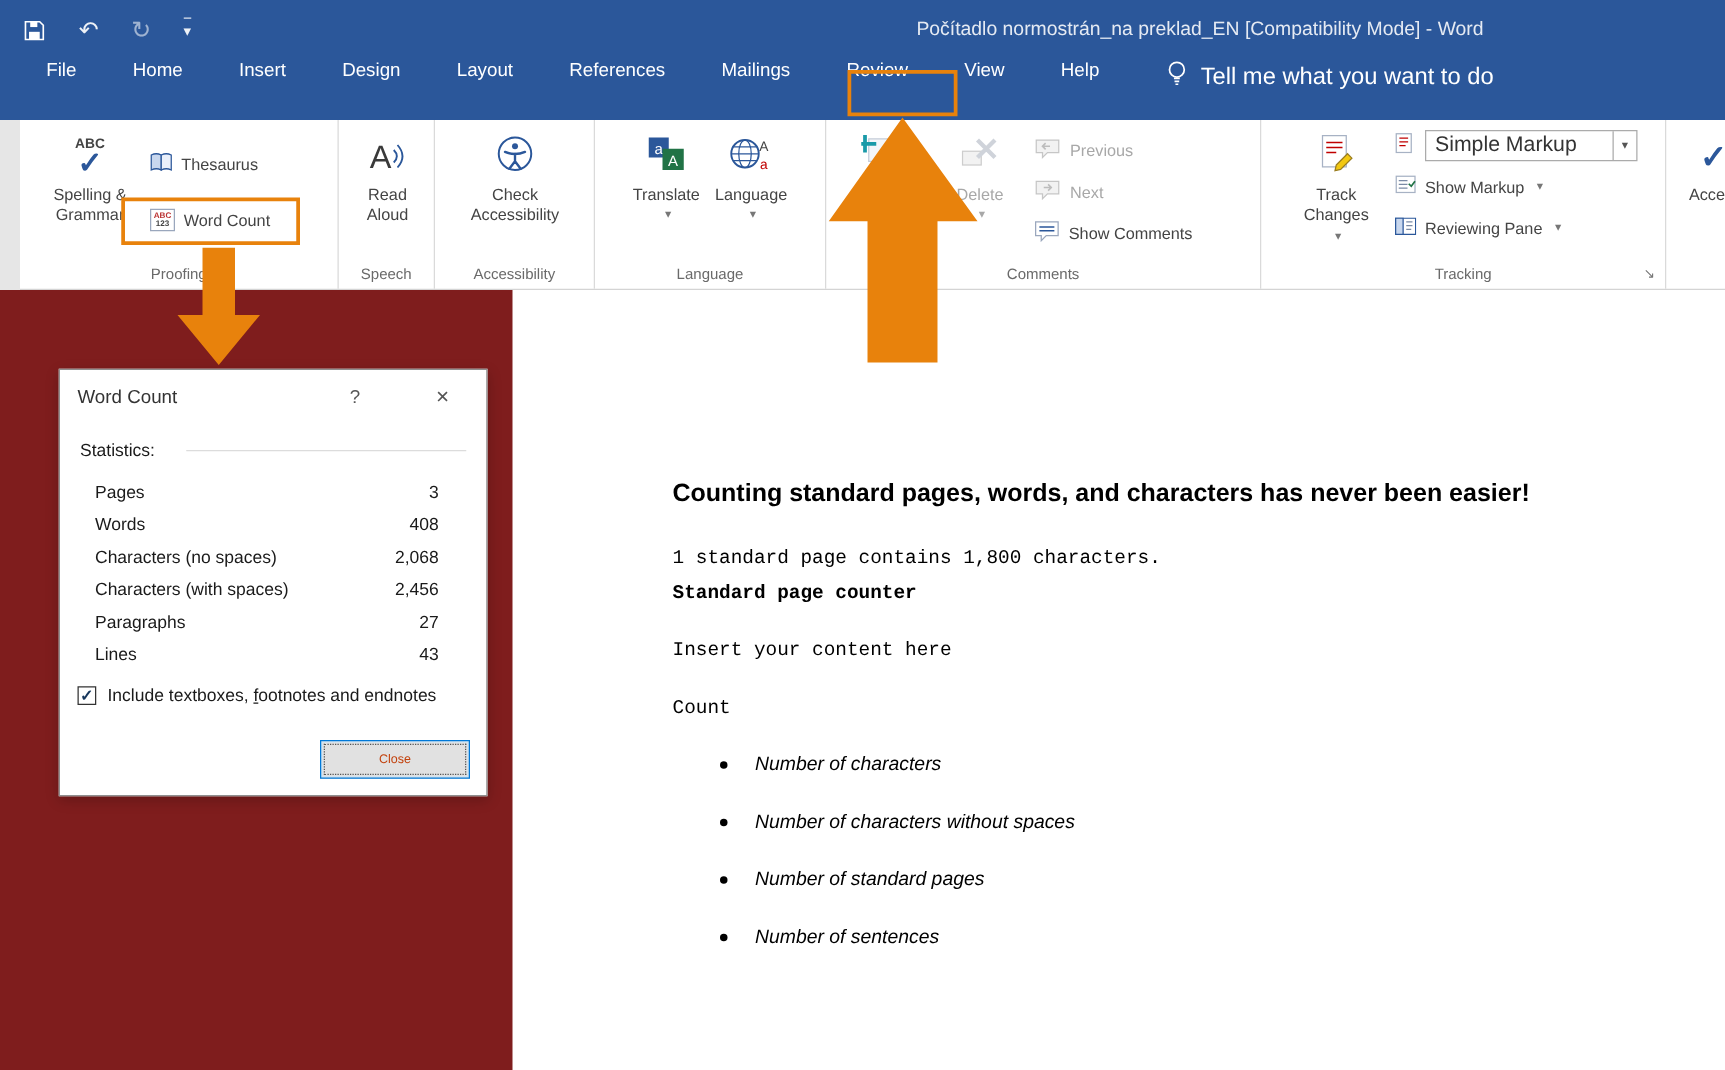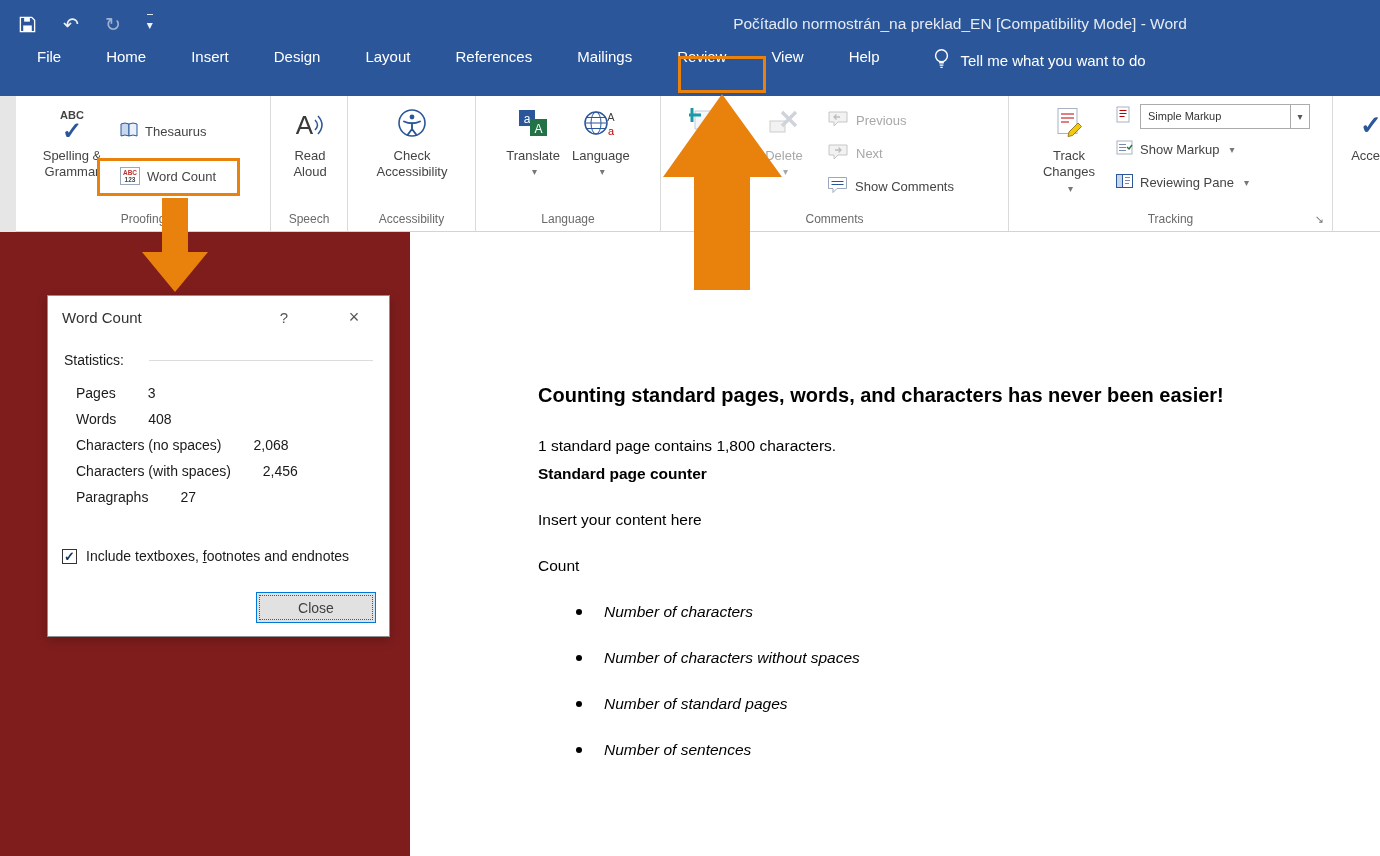--- a/index.html
+++ b/index.html
@@ -13,21 +13,21 @@
   .qat { position:absolute; left:18px; top:0; height:48px; display:flex; align-items:center; gap:26px; }
   .qat-btn { color:rgba(255,255,255,.92); font-size:19px; line-height:19px; cursor:default; display:flex; align-items:center; }
   .qat-btn.dim { color:rgba(255,255,255,.55); }
   .qat-custom { font-size:12px; border-top:1px solid rgba(255,255,255,.85); padding-top:1px; }
   .window-title { position:absolute; left:960px; top:0; transform:translateX(-50%); height:48px;
     display:flex; align-items:center; white-space:nowrap; color:rgba(255,255,255,.88); font-size:15.5px; }
   
   .menu-bar { position:absolute; left:0; top:48px; width:1380px; height:48px; background:#2B579A;
     display:flex; align-items:flex-start; padding-left:20px; }
   .menu-tab { color:#fff; font-size:15px; display:flex; align-items:center; padding:0 17px; margin-right:11px; white-space:nowrap; }
-  .tellme { display:flex; align-items:center; gap:12px; color:#fff; font-size:15px; margin-left:26px; white-space:nowrap; }
+  .tellme { display:flex; align-items:center; gap:12px; color:#fff; font-size:19px; margin-left:26px; white-space:nowrap; }
   
   .ribbon { position:absolute; left:16px; top:96px; width:1380px; height:136px; background:#fff; border-bottom:1px solid #d4d4d4; }
   .grp { position:absolute; top:0; height:135px; border-right:1px solid #dadada; }
   .grp-label { position:absolute; bottom:5px; left:0; width:100%; text-align:center; font-size:12px; color:#6a6a6a; white-space:nowrap; }
   .grp-proofing { left:0; width:255px; }
   .grp-speech { left:255px; width:77px; }
   .grp-access { left:332px; width:128px; }
   .grp-language { left:460px; width:185px; }
   .grp-comments { left:645px; width:348px; }
   .grp-tracking { left:993px; width:324px; }
@@ -56,56 +56,56 @@
   
   .newcomment-btn { left:14px; width:58px; }
   .delete-btn { left:92px; width:62px; }
   .comments-col { position:absolute; left:160px; top:10px; display:flex; flex-direction:column; gap:5px; }
   .comments-col .btn-small { height:28px; padding:0 6px; }
   
   .track-btn { left:30px; width:60px; }
   .tracking-col { position:absolute; left:105px; top:6px; display:flex; flex-direction:column; gap:5px; }
   .tracking-col .btn-small { height:28px; padding:0 2px; }
   .combo { display:flex; align-items:center; width:170px; height:25px; border:1px solid #ababab; background:#fff; }
-  .combo-text { flex:1; font-size:11px; color:#333; padding-left:7px; white-space:nowrap; }
+  .combo-text { flex:1; font-size:17px; color:#333; padding-left:7px; white-space:nowrap; }
   .combo-arrow { width:19px; height:100%; border-left:1px solid #ababab; display:flex; align-items:center; justify-content:center; font-size:10px; color:#555; }
   .launcher { position:absolute; right:8px; bottom:6px; font-size:11px; color:#777; line-height:11px; }
   
   .accept-btn { left:10px; width:56px; }
   .accept-check { color:#2b579a; font-size:26px; font-weight:bold; line-height:30px; }
   
   .doc-area { position:absolute; left:0; top:232px; width:1214px; height:624px; background:#7f1d1d; }
   .page { position:absolute; left:410px; top:0; width:975px; height:624px; background:#fff;
     padding:150px 32px 0 128px; color:#000; font-size:15.5px; }
   .page h1 { font-size:20px; line-height:26px; font-weight:bold; margin:0 0 24px; }
-  .page p { line-height:28px; margin:0 0 18px; }
+  .page p { line-height:28px; margin:0 0 18px;font-family:Liberation Mono, monospace; }
   .page p.tight { margin-bottom:0; }
   .page .subhead { font-weight:bold; }
   .bullet-row { display:flex; align-items:baseline; margin:0 0 18px; line-height:28px; }
   .bullet-dot { width:6px; height:6px; border-radius:50%; background:#000; margin:0 22px 0 38px; align-self:center; flex:0 0 6px; }
   .bullet-text { font-style:italic; }
   
   .dialog { position:absolute; left:47px; top:295px; width:343px; height:342px; background:#fff;
     border:1px solid #8f8f8f; box-shadow:0 3px 10px rgba(0,0,0,.22); color:#1a1a1a; font-size:14px; }
   .dlg-titlebar { position:relative; height:44px; }
   .dlg-title { position:absolute; left:14px; top:13px; font-size:15px; color:#333; }
   .dlg-help, .dlg-x { position:absolute; top:0; width:40px; height:42px; display:flex; align-items:center; justify-content:center; color:#555; }
   .dlg-help { left:216px; font-size:15px; }
   .dlg-x { left:286px; font-size:18px; }
   .dlg-stats-head { position:absolute; left:16px; right:16px; top:56px; display:flex; align-items:center;gap:17px; }
   .dlg-stats-head .line { flex:1; height:1px; background:#dcdcdc; margin-left:8px; }
   .dlg-rows { position:absolute; left:28px; right:38px; top:84px; }
-  .stat-row { display:flex; justify-content:flex-start; height:26px; align-items:center;gap:32px; }
+  .stat-row { display:flex; justify-content:space-between; height:26px; align-items:center; }
   .dlg-checkrow { position:absolute; left:14px; top:252px; display:flex; align-items:center; gap:9px; }
   .checkbox { width:15px; height:15px; border:1px solid #333; background:#fff; display:flex; align-items:center; justify-content:center;
     font-size:13px; font-weight:bold; color:#16365c; line-height:13px; }
   .accel { text-decoration:underline; }
   .dlg-closebtn { position:absolute; left:208px; top:296px; width:120px; height:31px; background:#e1e1e1;
     border:1px solid #0078d7; box-shadow:inset 0 0 0 1px #cde5f7; display:flex; align-items:center; justify-content:center;
-    font-size:14px; color:#404040; outline:1px dotted #555; outline-offset:-4px; }
+    font-size:10px; color:#c2410c; outline:1px dotted #555; outline-offset:-4px; }
   
   .hl-box { position:absolute; border:3px solid #E8820C; background:transparent; z-index:40; }
   .hl-review { left:678px; top:56px; width:88px; height:37px; }
   .hl-wordcount { left:97px; top:158px; width:143px; height:38px; }
   .arrow-svg { position:absolute; z-index:45; }
   .arrow-up { left:650px; top:92px; }
   .arrow-down { left:130px; top:198px; }
   .dialog { z-index:50; }
 </style>
 </head>
@@ -423,20 +423,24 @@
         <span>2,068</span>
     </div>
     <div class="stat-row">
       <span>Characters (with spaces)</span>
         <span>2,456</span>
     </div>
     <div class="stat-row">
       <span>Paragraphs</span>
         <span>27</span>
     </div>
+    <div class="stat-row">
+      <span>Lines</span>
+        <span>43</span>
+    </div>
   </div>
   <div class="dlg-checkrow">
     <span class="checkbox">✓</span>
     <span><span>Include textboxes, </span><span class="accel">f</span><span>ootnotes and endnotes</span></span>
   </div>
   <div class="dlg-closebtn">Close</div>
 </div>
 
 <div class="hl-box hl-review"></div>
 <div class="hl-box hl-wordcount"></div>

